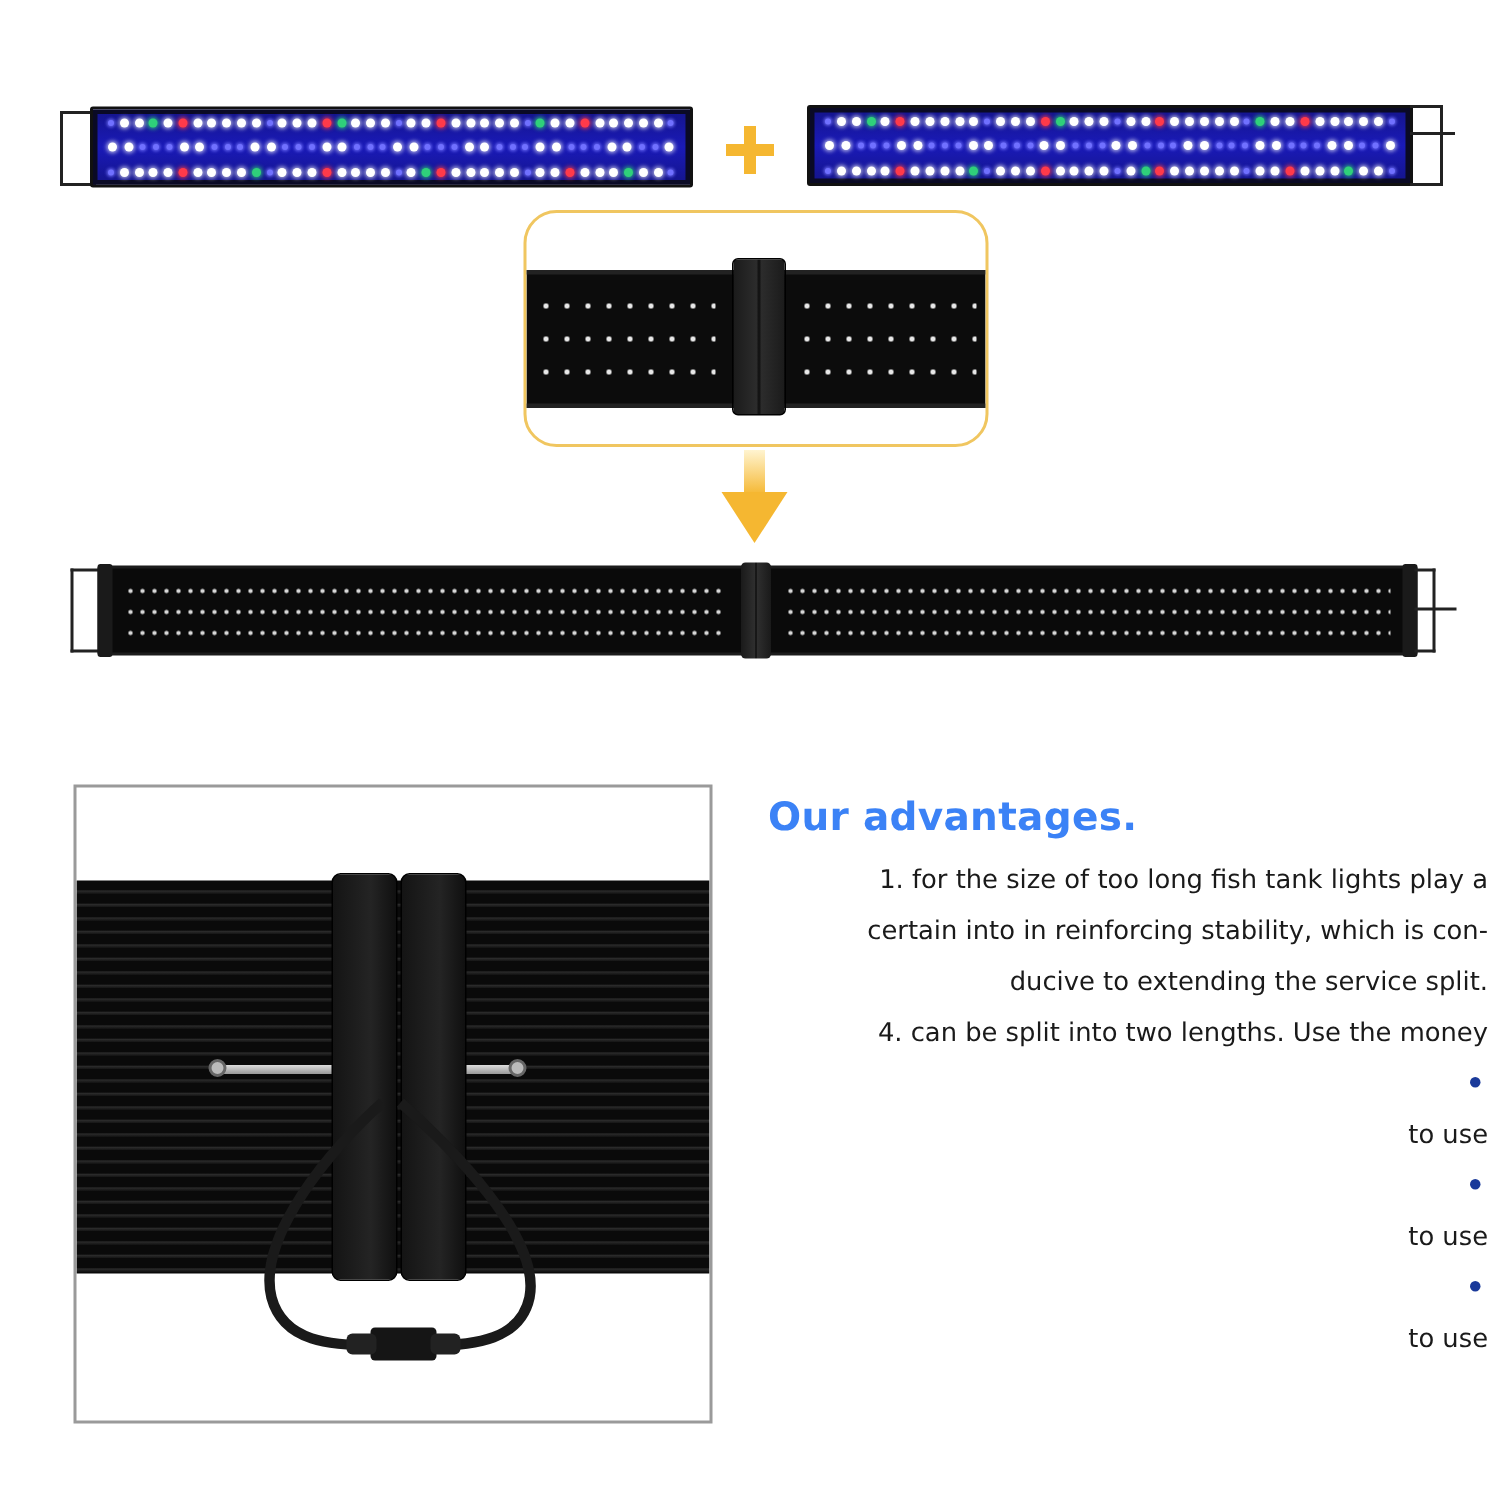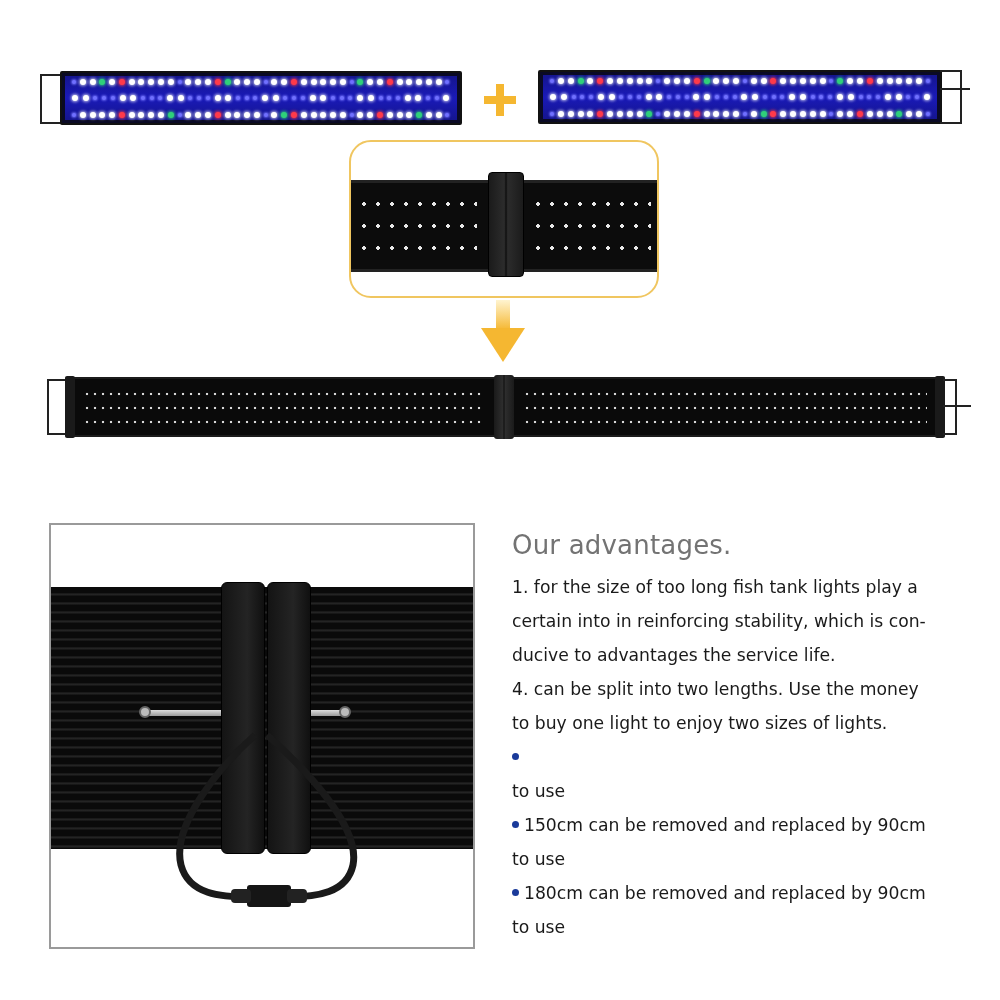--- a/index.html
+++ b/index.html
@@ -116,27 +116,27 @@
   }
   .screw {
     position: absolute; top: 181px; width: 12px; height: 12px; border-radius: 50%;
     background: #bbb; border: 2px solid #666;
   }
   .cable-svg { position: absolute; left: 0; top: 0; }
 
   
   .adv-title {
     position: absolute; left: 512px; top: 530px;
-    font-family: "DejaVu Sans", sans-serif; font-weight: normal;
-    font-size: 26px; color: #737373; letter-spacing: 0.2px;
+    font-family: "DejaVu Sans", sans-serif; font-weight: bold;
+    font-size: 26px; color: #3b82f6; letter-spacing: 0.2px;
   }
   .adv-lines {
     position: absolute; left: 512px; top: 570px; width: 480px;
     font-family: "DejaVu Sans", sans-serif;
-    font-size: 17.2px; color: #1a1a1a; line-height: 34px;
+    font-size: 17.2px; color: #1a1a1a; line-height: 34px; text-align: right;
   }
   .adv-line { white-space: nowrap; }
   .bullet {
     display: inline-block; width: 7px; height: 7px; border-radius: 50%;
     background: #1a3a9a; margin-right: 5px; vertical-align: middle; position: relative; top: -2px;
   }
 </style>
 </head>
 <body>
 
@@ -447,22 +447,21 @@
     <rect x="196" y="360" width="44" height="22" rx="3" fill="#151515"></rect>
     <rect x="180" y="364" width="20" height="14" rx="4" fill="#222"></rect>
     <rect x="236" y="364" width="20" height="14" rx="4" fill="#222"></rect>
   </svg>
 </div>
 
 <div class="adv-title">Our advantages.</div>
 <div class="adv-lines">
   <div class="adv-line"><span>1. for the size of too long fish tank lights play a</span></div>
   <div class="adv-line"><span>certain into in reinforcing stability, which is con-</span></div>
-  <div class="adv-line"><span>ducive to advantages the service life.</span></div>
+  <div class="adv-line"><span>ducive to extending the service split.</span></div>
   <div class="adv-line"><span>4. can be split into two lengths. Use the money</span></div>
-  <div class="adv-line"><span>to buy one light to enjoy two sizes of lights.</span></div>
   <div class="adv-line"><span class="bullet"></span></div>
   <div class="adv-line"><span>to use</span></div>
-  <div class="adv-line"><span class="bullet"></span><span>150cm can be removed and replaced by 90cm</span></div>
+  <div class="adv-line"><span class="bullet"></span></div>
   <div class="adv-line"><span>to use</span></div>
-  <div class="adv-line"><span class="bullet"></span><span>180cm can be removed and replaced by 90cm</span></div>
+  <div class="adv-line"><span class="bullet"></span></div>
   <div class="adv-line"><span>to use</span></div>
 </div>
 
 </body></html>

